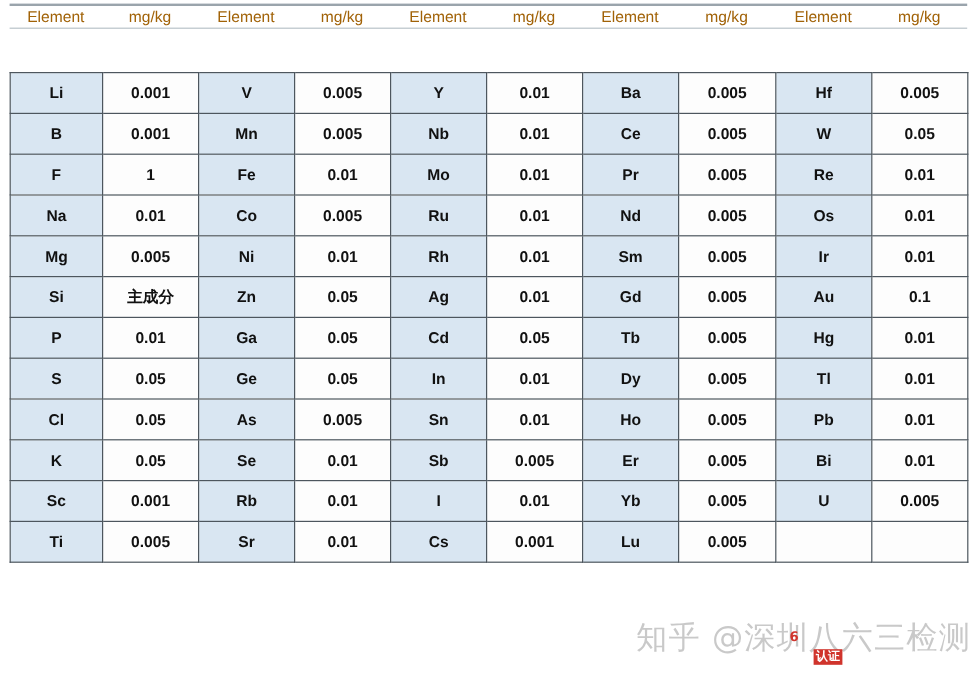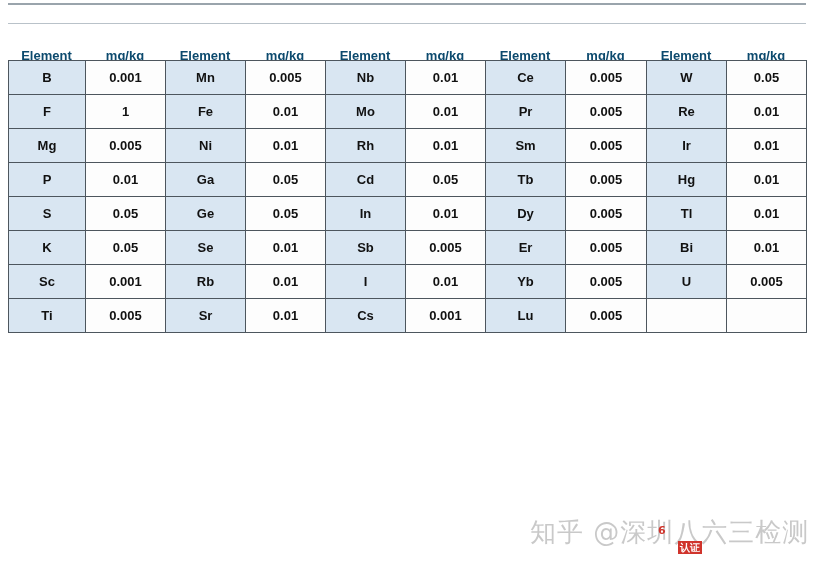--- a/index.html
+++ b/index.html
@@ -39,25 +39,24 @@
     width: 798px;
     height: 1px;
     background: #b9c2c9;
   }
   .hdr-cell {
     position: absolute;
     top: 6px;
     height: 16px;
     line-height: 16px;
     font-size: 13px;
-    font-weight: 700;
-    color: #0c4a6e;
+    font-weight: 400;
+    color: #a16207;
     text-align: center;
     white-space: nowrap;
-    margin-top: 42px;
   }
 
   
   #data-table {
     position: absolute;
     left: 8px;
     top: 60px;
     width: 798px;
     border-collapse: collapse;
     table-layout: fixed;
@@ -166,20 +165,32 @@
       <col style="width:80px;">
     <col style="width:80px;">
       <col style="width:80px;">
     <col style="width:80px;">
       <col style="width:81px;">
     <col style="width:80px;">
       <col style="width:80px;">
   </colgroup>
   <tbody>
       <tr>
+        <td class="el">Li</td>
+        <td class="val">0.001</td>
+        <td class="el">V</td>
+        <td class="val">0.005</td>
+        <td class="el">Y</td>
+        <td class="val">0.01</td>
+        <td class="el">Ba</td>
+        <td class="val">0.005</td>
+        <td class="el">Hf</td>
+        <td class="val">0.005</td>
+      </tr>
+      <tr>
         <td class="el">B</td>
         <td class="val">0.001</td>
         <td class="el">Mn</td>
         <td class="val">0.005</td>
         <td class="el">Nb</td>
         <td class="val">0.01</td>
         <td class="el">Ce</td>
         <td class="val">0.005</td>
         <td class="el">W</td>
         <td class="val">0.05</td>
@@ -190,32 +201,56 @@
         <td class="el">Fe</td>
         <td class="val">0.01</td>
         <td class="el">Mo</td>
         <td class="val">0.01</td>
         <td class="el">Pr</td>
         <td class="val">0.005</td>
         <td class="el">Re</td>
         <td class="val">0.01</td>
       </tr>
       <tr>
+        <td class="el">Na</td>
+        <td class="val">0.01</td>
+        <td class="el">Co</td>
+        <td class="val">0.005</td>
+        <td class="el">Ru</td>
+        <td class="val">0.01</td>
+        <td class="el">Nd</td>
+        <td class="val">0.005</td>
+        <td class="el">Os</td>
+        <td class="val">0.01</td>
+      </tr>
+      <tr>
         <td class="el">Mg</td>
         <td class="val">0.005</td>
         <td class="el">Ni</td>
         <td class="val">0.01</td>
         <td class="el">Rh</td>
         <td class="val">0.01</td>
         <td class="el">Sm</td>
         <td class="val">0.005</td>
         <td class="el">Ir</td>
         <td class="val">0.01</td>
       </tr>
       <tr>
+        <td class="el">Si</td>
+        <td class="val cn">主成分</td>
+        <td class="el">Zn</td>
+        <td class="val">0.05</td>
+        <td class="el">Ag</td>
+        <td class="val">0.01</td>
+        <td class="el">Gd</td>
+        <td class="val">0.005</td>
+        <td class="el">Au</td>
+        <td class="val">0.1</td>
+      </tr>
+      <tr>
         <td class="el">P</td>
         <td class="val">0.01</td>
         <td class="el">Ga</td>
         <td class="val">0.05</td>
         <td class="el">Cd</td>
         <td class="val">0.05</td>
         <td class="el">Tb</td>
         <td class="val">0.005</td>
         <td class="el">Hg</td>
         <td class="val">0.01</td>
@@ -223,20 +258,32 @@
       <tr>
         <td class="el">S</td>
         <td class="val">0.05</td>
         <td class="el">Ge</td>
         <td class="val">0.05</td>
         <td class="el">In</td>
         <td class="val">0.01</td>
         <td class="el">Dy</td>
         <td class="val">0.005</td>
         <td class="el">Tl</td>
+        <td class="val">0.01</td>
+      </tr>
+      <tr>
+        <td class="el">Cl</td>
+        <td class="val">0.05</td>
+        <td class="el">As</td>
+        <td class="val">0.005</td>
+        <td class="el">Sn</td>
+        <td class="val">0.01</td>
+        <td class="el">Ho</td>
+        <td class="val">0.005</td>
+        <td class="el">Pb</td>
         <td class="val">0.01</td>
       </tr>
       <tr>
         <td class="el">K</td>
         <td class="val">0.05</td>
         <td class="el">Se</td>
         <td class="val">0.01</td>
         <td class="el">Sb</td>
         <td class="val">0.005</td>
         <td class="el">Er</td>

